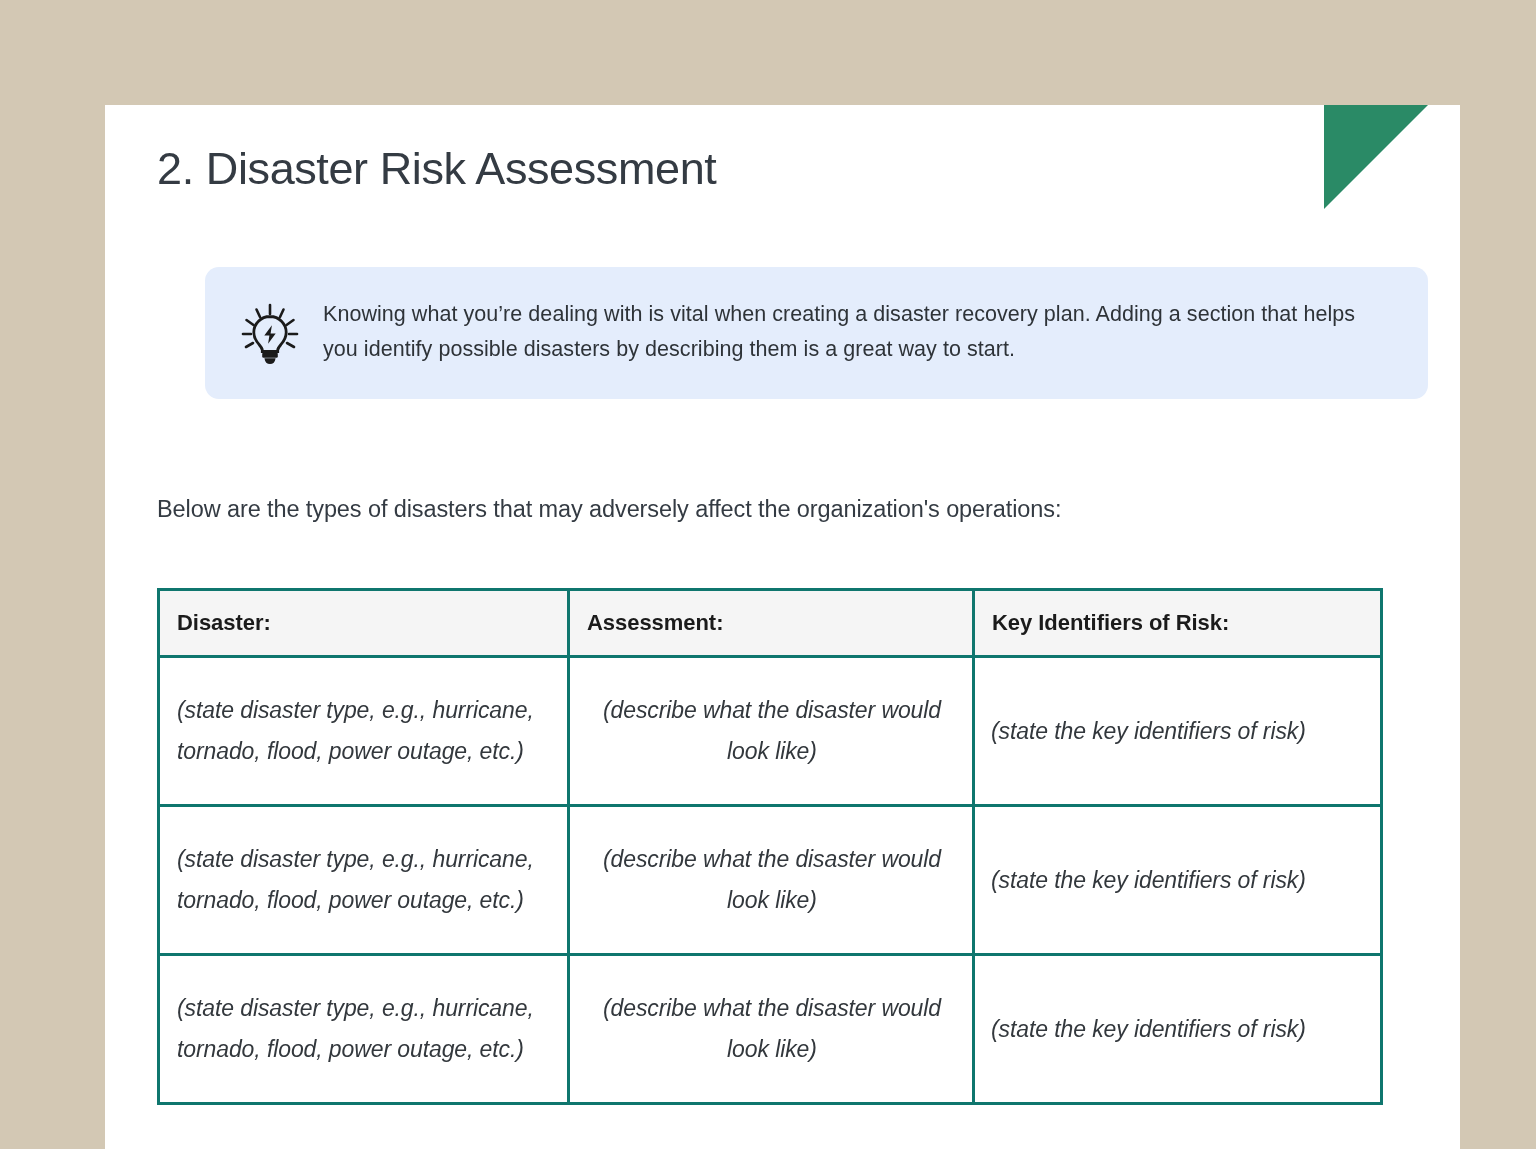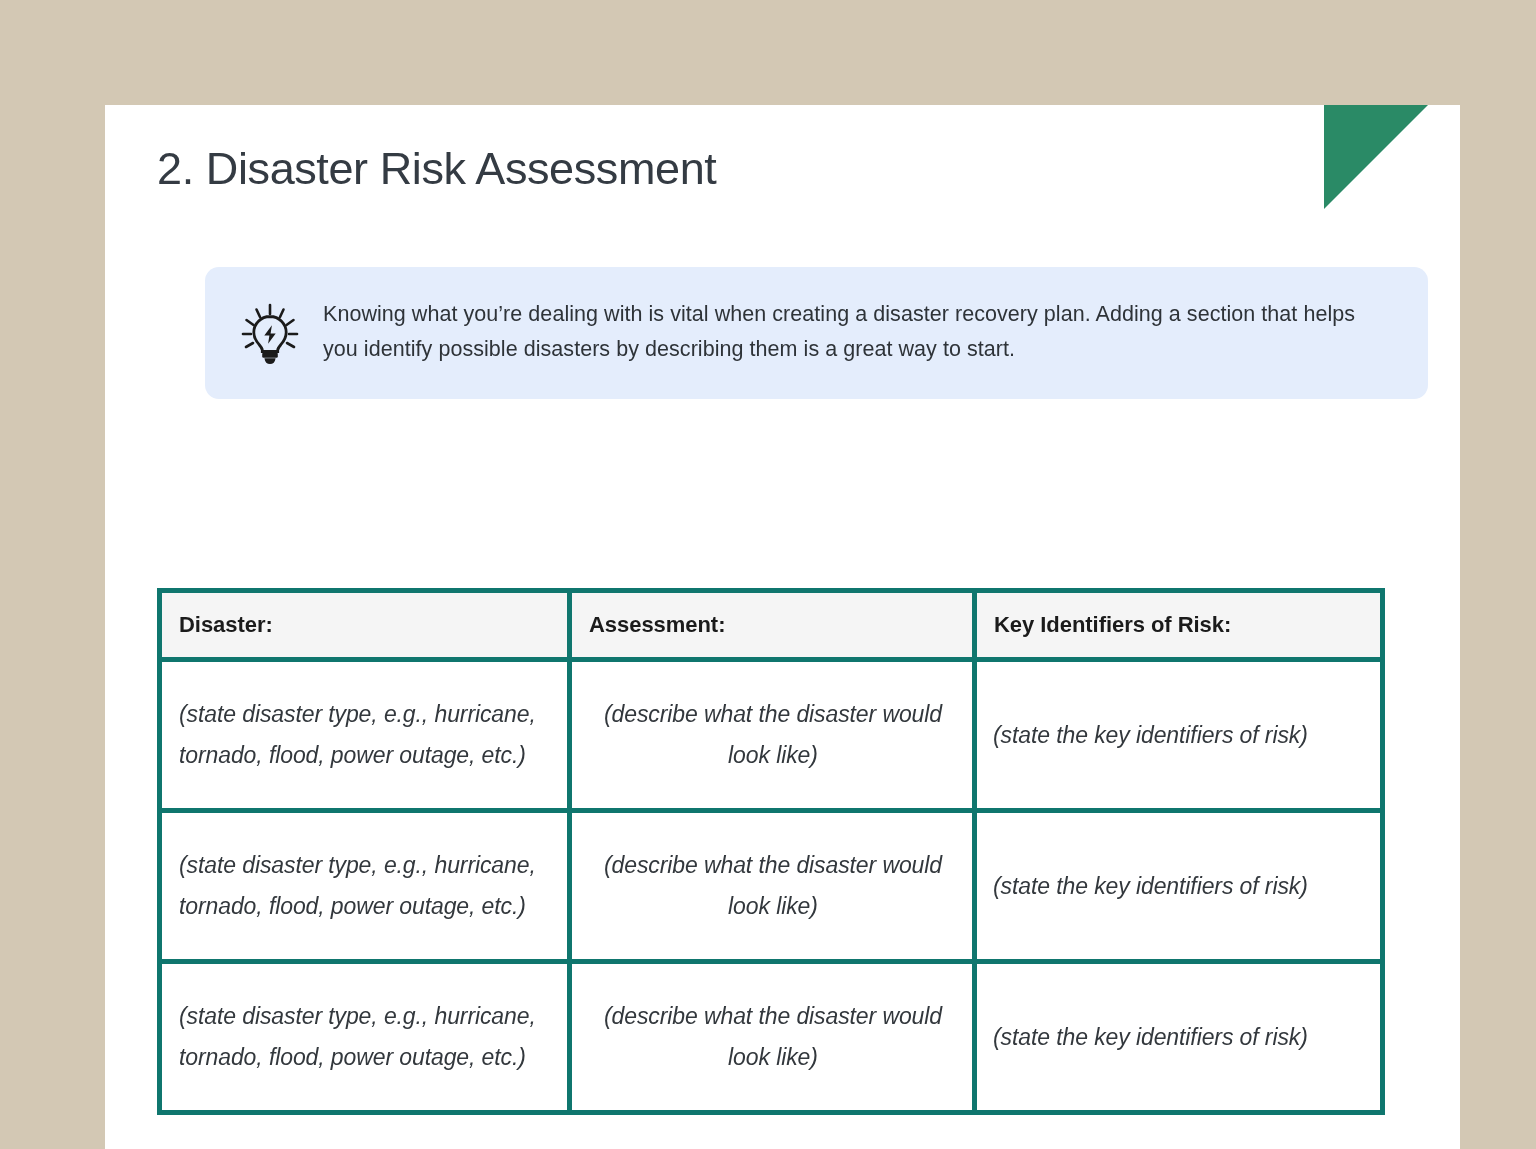--- a/index.html
+++ b/index.html
@@ -108,21 +108,21 @@
     width: 1223px;
     border-collapse: collapse;
     table-layout: fixed;
   }
   #disaster-table col.c1 { width: 410px; }
   #disaster-table col.c2 { width: 405px; }
   #disaster-table col.c3 { width: 408px; }
 
   #disaster-table th,
   #disaster-table td {
-    border: 5px solid #0f766e;
+    border: 3px solid #0f766e;
     vertical-align: middle;
     text-align: left;
   }
   #disaster-table thead th {
     background: #f5f5f5;
     font-size: 22px;
     font-weight: 700;
     color: #1b1b1b;
     padding: 19px 16px 19px 17px;
     letter-spacing: -0.05px;
@@ -164,20 +164,21 @@
         </g>
         <path d="M29 13.5c-9.1 0-16.2 7.1-16.2 15.9 0 5.6 2.9 9.4 5.4 12.3 1.8 2.1 3.1 3.6 3.1 5.6v1.2h15.4v-1.2c0-2 1.3-3.5 3.1-5.6 2.5-2.9 5.4-6.7 5.4-12.3 0-8.8-7.1-15.9-16.2-15.9z" fill="none" stroke="#1b1b1b" stroke-width="2.8"></path>
         <path d="M30.9 22.3l-7.6 10.2h5.1l-1.3 8.2 7.6-10.3h-5.1z" fill="#1b1b1b"></path>
         <rect x="21.2" y="49.6" width="15.6" height="5.2" rx="1.4" fill="#1b1b1b"></rect>
         <path d="M23.4 55.2h11.2c-0.5 3.9-2.6 5.9-5.6 5.9s-5.1-2-5.6-5.9z" fill="#1b1b1b"></path>
       </svg>
     </span>
     <div class="tip-text">Knowing what you’re dealing with is vital when creating a disaster recovery plan. Adding a section that helps you identify possible disasters by describing them is a great way to start.</div>
   </div>
 
+  <p id="intro-paragraph">Below are the types of disasters that may adversely affect the organization's operations:</p>
 
   <table id="disaster-table">
     <colgroup>
       <col class="c1">
         <col class="c2">
         <col class="c3">
     </colgroup>
     <thead>
       <tr>
         <th>Disaster:</th>

